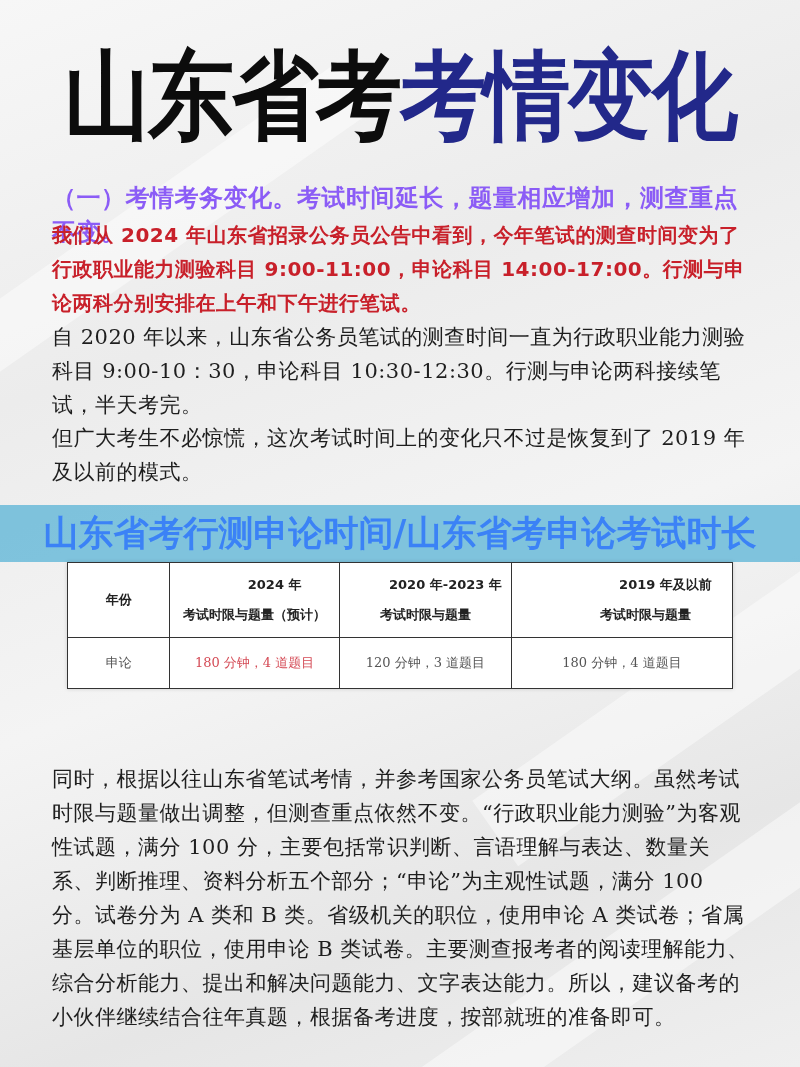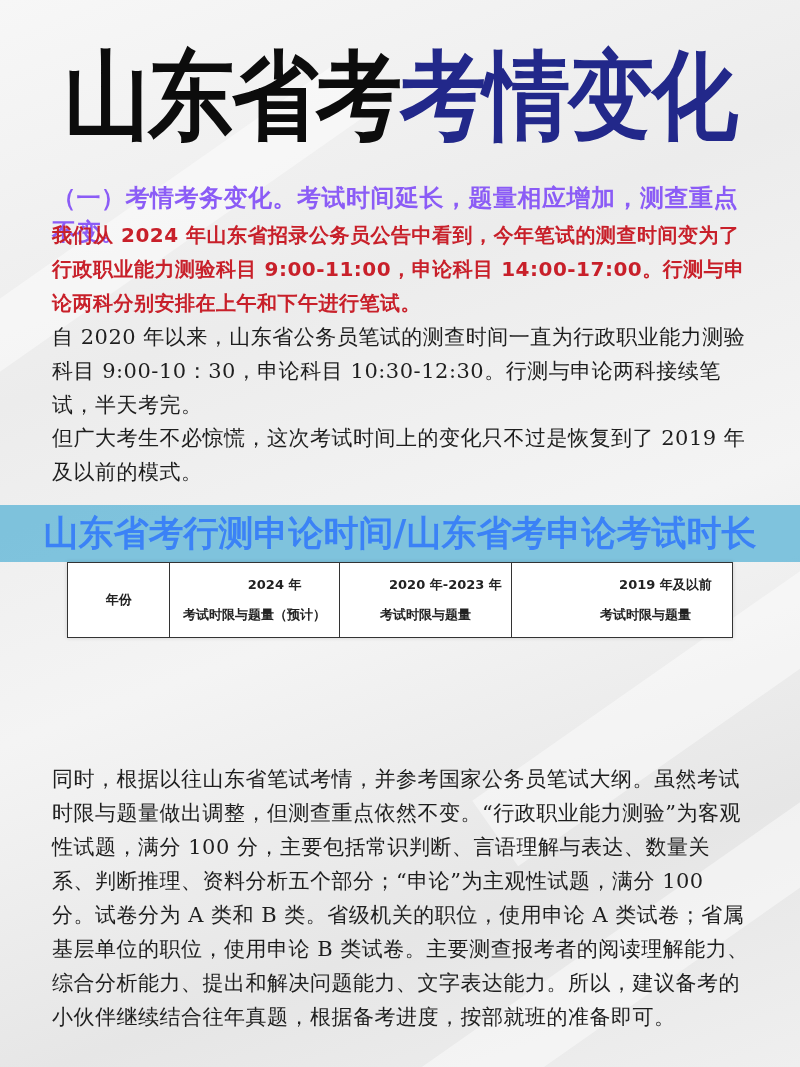--- a/index.html
+++ b/index.html
@@ -97,18 +97,24 @@
             <span class="line1">2020 年-2023 年</span>
             <span class="line2">考试时限与题量</span>
           </th>
           <th class="col3">
             <span class="line1">2019 年及以前</span>
             <span class="line2">考试时限与题量</span>
           </th>
         </tr>
       </thead>
       <tbody>
+        <tr>
+          <td>申论</td>
+          <td class="red">180 分钟，4 道题目</td>
+          <td>120 分钟，3 道题目</td>
+          <td>180 分钟，4 道题目</td>
+        </tr>
       </tbody>
     </table>
   </div>
 
   <div class="text-block para4">同时，根据以往山东省笔试考情，并参考国家公务员笔试大纲。虽然考试时限与题量做出调整，但测查重点依然不变。“行政职业能力测验”为客观性试题，满分 100 分，主要包括常识判断、言语理解与表达、数量关系、判断推理、资料分析五个部分；“申论”为主观性试题，满分 100 分。试卷分为 A 类和 B 类。省级机关的职位，使用申论 A 类试卷；省属基层单位的职位，使用申论 B 类试卷。主要测查报考者的阅读理解能力、综合分析能力、提出和解决问题能力、文字表达能力。所以，建议备考的小伙伴继续结合往年真题，根据备考进度，按部就班的准备即可。</div>
 </div>
 
 </body></html>

